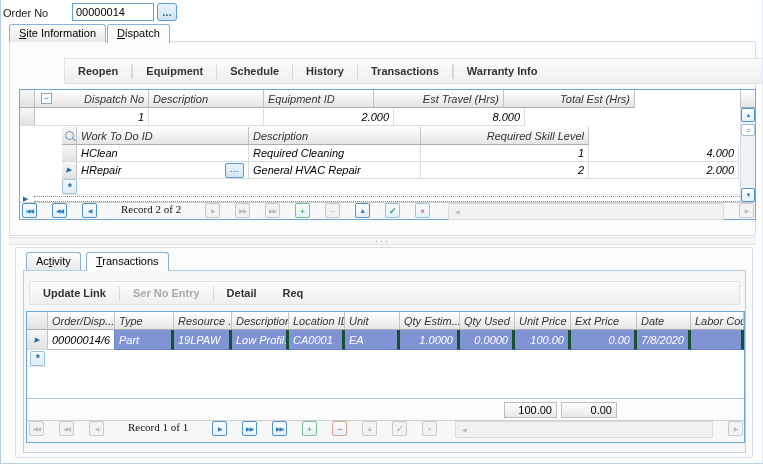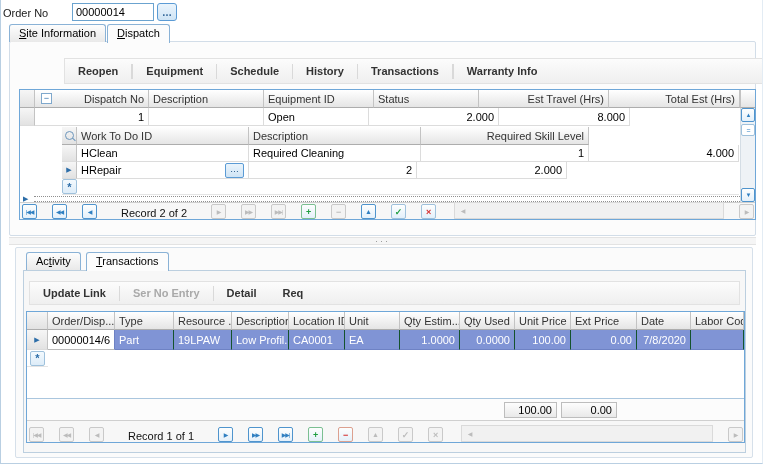--- a/index.html
+++ b/index.html
@@ -38,46 +38,46 @@
   .tsep{width:1px;height:15px;background:#d9d9d9;}
   .dd-icon{font-size:8px;color:#9a9a9a;margin-left:6px;}
   .overflow-btn{margin-left:auto;padding:0 9px;font-weight:bold;font-size:15px;color:#1a1a1a;}
 
   
   .grid{border:1px solid #6fa7d8;background:#fff;z-index:3;}
   .grid-top{left:18px;top:89px;width:737px;height:131px;}
   .grid-bottom{left:25px;top:311px;width:719px;height:132px;}
   .grow{display:flex;position:absolute;left:0;}
   .gc{box-sizing:border-box;height:100%;border-right:1px solid #dcdcdc;border-bottom:1px solid #dcdcdc;
-    padding:1px 4px;display:flex;align-items:center;overflow:hidden;white-space:nowrap;}
+    padding:1px 4px;display:flex;align-items:center;overflow:hidden;white-space:nowrap;font-style:italic;}
   .gh{background:linear-gradient(#ffffff,#e5e5e5);border-right:1px solid #c3c3c3;border-bottom:1px solid #adadad;color:#333;}
   .num{justify-content:flex-end;}
   .ind{background:linear-gradient(#f6f6f6,#e2e2e2);border-right:1px solid #c3c3c3;justify-content:center;padding:0;}
   .tw0{width:15px}.tw1{width:114px}.tw2{width:115px}.tw3{width:110px}.tw4{width:105px}.tw5{width:130px}.tw6{width:131px}
   .nw0{width:15px}.nw1{width:172px}.nw2{width:172px}.nw3{width:168px}.nw4{width:150px}
   .bw0{width:21px}.bw1{width:67px}.bw2{width:59px}.bw3{width:58px}.bw4{width:57px}.bw5{width:56px}.bw6{width:55px}
   .bw7{width:60px}.bw8{width:55px}.bw9{width:56px}.bw10{width:66px}.bw11{width:54px}.bw12{width:53px}
 
   .expand-btn{left:21px;top:3px;width:11px;height:11px;border:1px solid #7fa8cc;background:#fff;color:#2c6da8;
     font-size:9px;line-height:9px;display:flex;align-items:center;justify-content:center;z-index:5;}
   .row-arrow{color:#2c6da8;font-size:7px;}
   .star{color:#2c6da8;font-weight:bold;font-size:11px;}
   .star-box{width:13px;height:13px;border:1px solid #9fc1dc;background:linear-gradient(#f4fafe,#ddecf8);
     display:flex;align-items:center;justify-content:center;border-radius:2px;}
   .mag{width:7px;height:7px;border:1px solid #6c96bc;border-radius:50%;position:relative;}
   .mag::after{content:"";position:absolute;width:4px;height:1px;background:#6c96bc;right:-3px;bottom:-1px;transform:rotate(45deg);}
   .mini-browse{width:17px;height:13px;border:1px solid #5b9bd5;border-radius:2px;flex:none;
     background:linear-gradient(#eaf4fc,#cfe4f5);color:#1a4f80;font-size:9px;line-height:11px;text-align:center;}
   .dotted-row{border-top:1px dotted #8f8f8f;border-bottom:1px dotted #8f8f8f;}
 
-  .sel{background:#8094d5;color:#fff;border-right:1px solid #14532d;border-bottom:1px solid #6e82c4;}
+  .sel{background:#8094d5;color:#fff;border-right:3px solid #14532d;border-bottom:1px solid #6e82c4;}
   .sel-first{background:#fff;color:#000;border-right:1px solid #6e82c4;border-bottom:1px solid #b9b9b9;}
 
   
-  .navrow{background:#f7f7f7;border-top:1px solid #cfcfcf;display:flex;align-items:flex-end;padding-left:2px;gap:15px;}
+  .navrow{background:#f7f7f7;border-top:1px solid #cfcfcf;display:flex;align-items:flex-start;padding-left:2px;gap:15px;font-family:Liberation Serif, serif;}
   .nbtn{width:15px;height:15px;box-sizing:border-box;border:1px solid #4f94cd;border-radius:2px;flex:none;
     background:linear-gradient(#fdfefe,#e4f0fa);color:#2f7fc1;display:flex;align-items:center;justify-content:center;
     font-size:6px;letter-spacing:-1px;}
   .nbtn.dis{border-color:#c9c9c9;background:#f3f3f3;color:#bcbcbc;}
   .nbtn.glyph{font-size:9px;letter-spacing:0;font-weight:bold;}
   .nbtn.plus-on{color:#1e9e40;border-color:#7bbf92;}
   .nbtn.minus-on{color:#d42a2a;border-color:#dca08f;}
   .nbtn.check-on{color:#1e9e40;border-color:#9fc1dc;}
   .nbtn.cross-on{color:#d42a2a;border-color:#9fc1dc;}
   .nav-status{margin:0 9px;color:#111;white-space:nowrap;}
@@ -129,31 +129,29 @@
     <span class="overflow-btn">»</span>
   </div>
 
   <div class="abs grid grid-top" style="position:absolute;">
 
     <div class="grow" style="top:0;height:18px;">
       <div class="gc gh tw0 ind"></div>
       <div class="gc gh tw1 num">Dispatch No</div>
       <div class="gc gh tw2">Description</div>
       <div class="gc gh tw3">Equipment ID</div>
-      <div class="gc gh tw4">Status</div>
       <div class="gc gh tw5 num">Est Travel (Hrs)</div>
       <div class="gc gh tw6 num">Total Est (Hrs)</div>
     </div>
     <div class="abs corner"></div>
 
     <div class="grow" style="top:18px;height:18px;">
       <div class="gc tw0 ind"></div>
       <div class="gc tw1 num">1</div>
       <div class="gc tw2"></div>
-      <div class="gc tw4">Open</div>
       <div class="gc tw5 num">2.000</div>
       <div class="gc tw6 num">8.000</div>
     </div>
     <div class="abs expand-btn">−</div>
 
     <div class="abs" style="left:42px;top:37px;width:677px;height:68px;">
       <div class="grow" style="top:0;height:18px;width:677px;">
         <div class="gc gh nw0 ind">
             <span class="mag"></span>
           </div>
@@ -169,20 +167,21 @@
         <div class="gc nw4 num">4.000</div>
       </div>
       <div class="grow" style="top:35px;height:17px;width:677px;">
         <div class="gc nw0 ind">
             <span class="row-arrow">▶</span>
           </div>
         <div class="gc nw1" style="justify-content:space-between;">
             <span>HRepair</span>
             <span class="mini-browse">…</span>
           </div>
+        <div class="gc nw2">General HVAC Repair</div>
         <div class="gc nw3 num">2</div>
         <div class="gc nw4 num">2.000</div>
       </div>
       <div class="grow" style="top:52px;height:15px;width:677px;border-bottom:1px solid #e4e4e4;">
         <div class="gc nw0" style="border-right:none;border-bottom:none;justify-content:center;padding:0;">
             <span class="star-box">
               <span class="star">*</span>
             </span>
           </div>
       </div>

